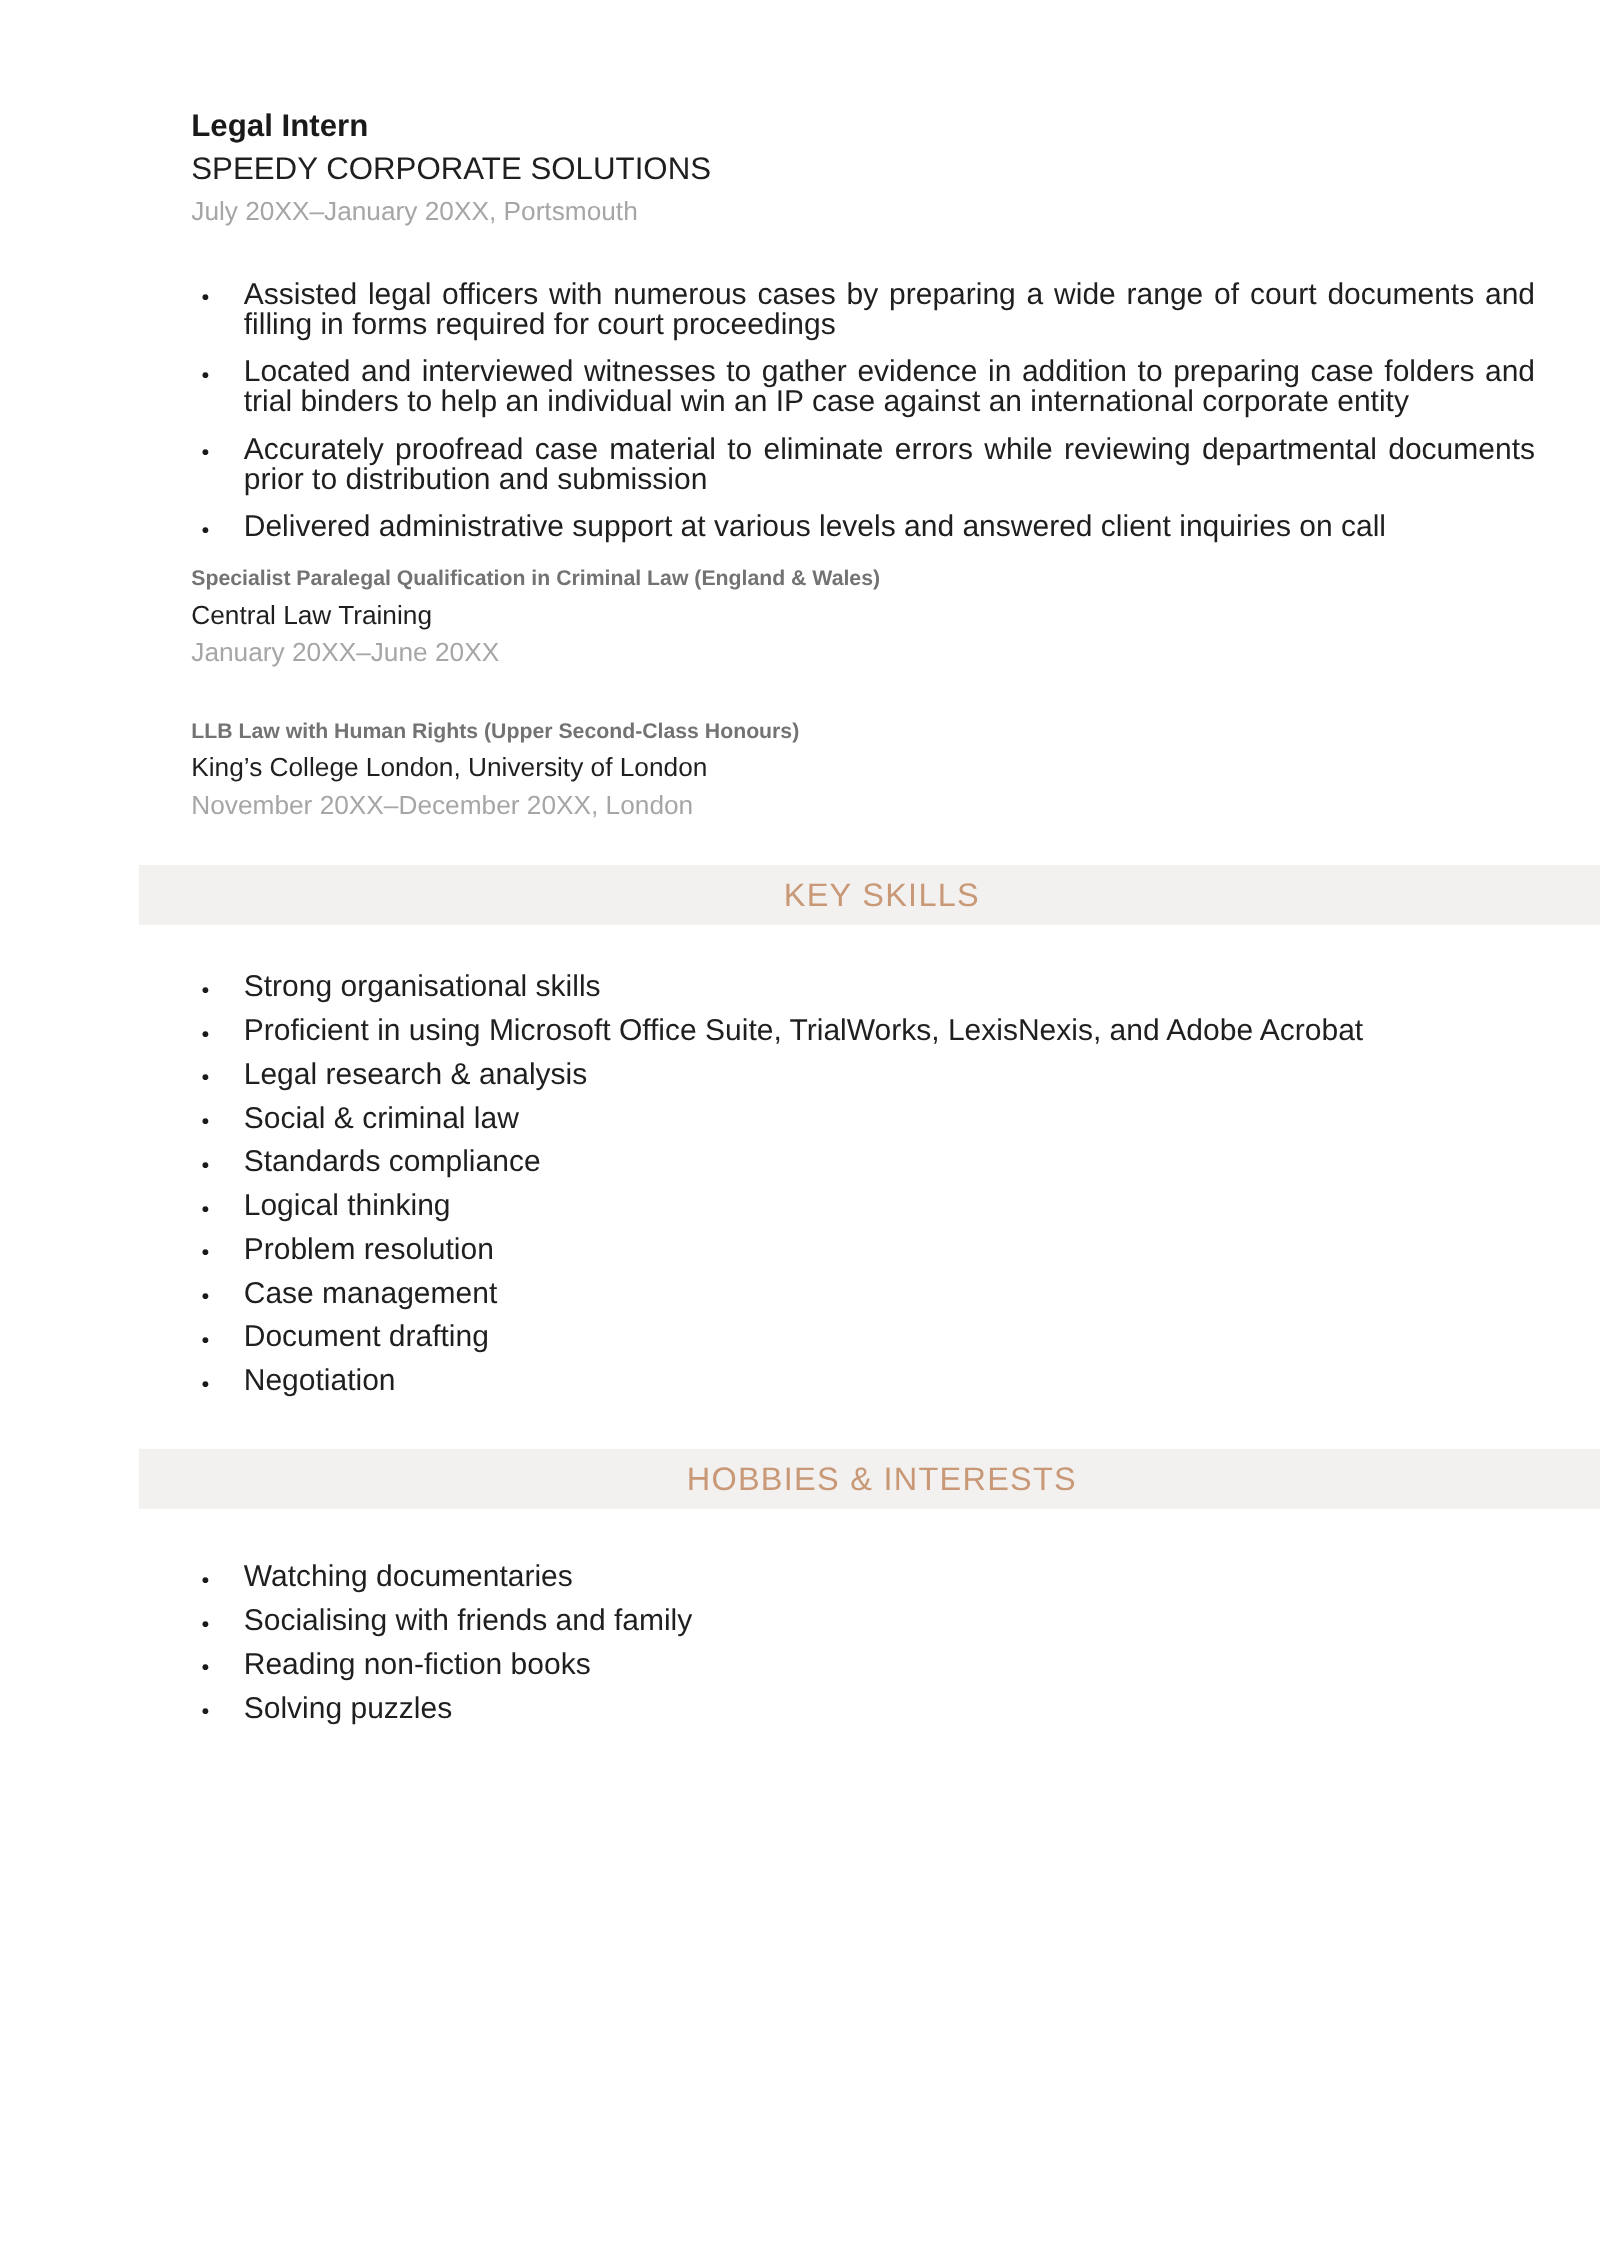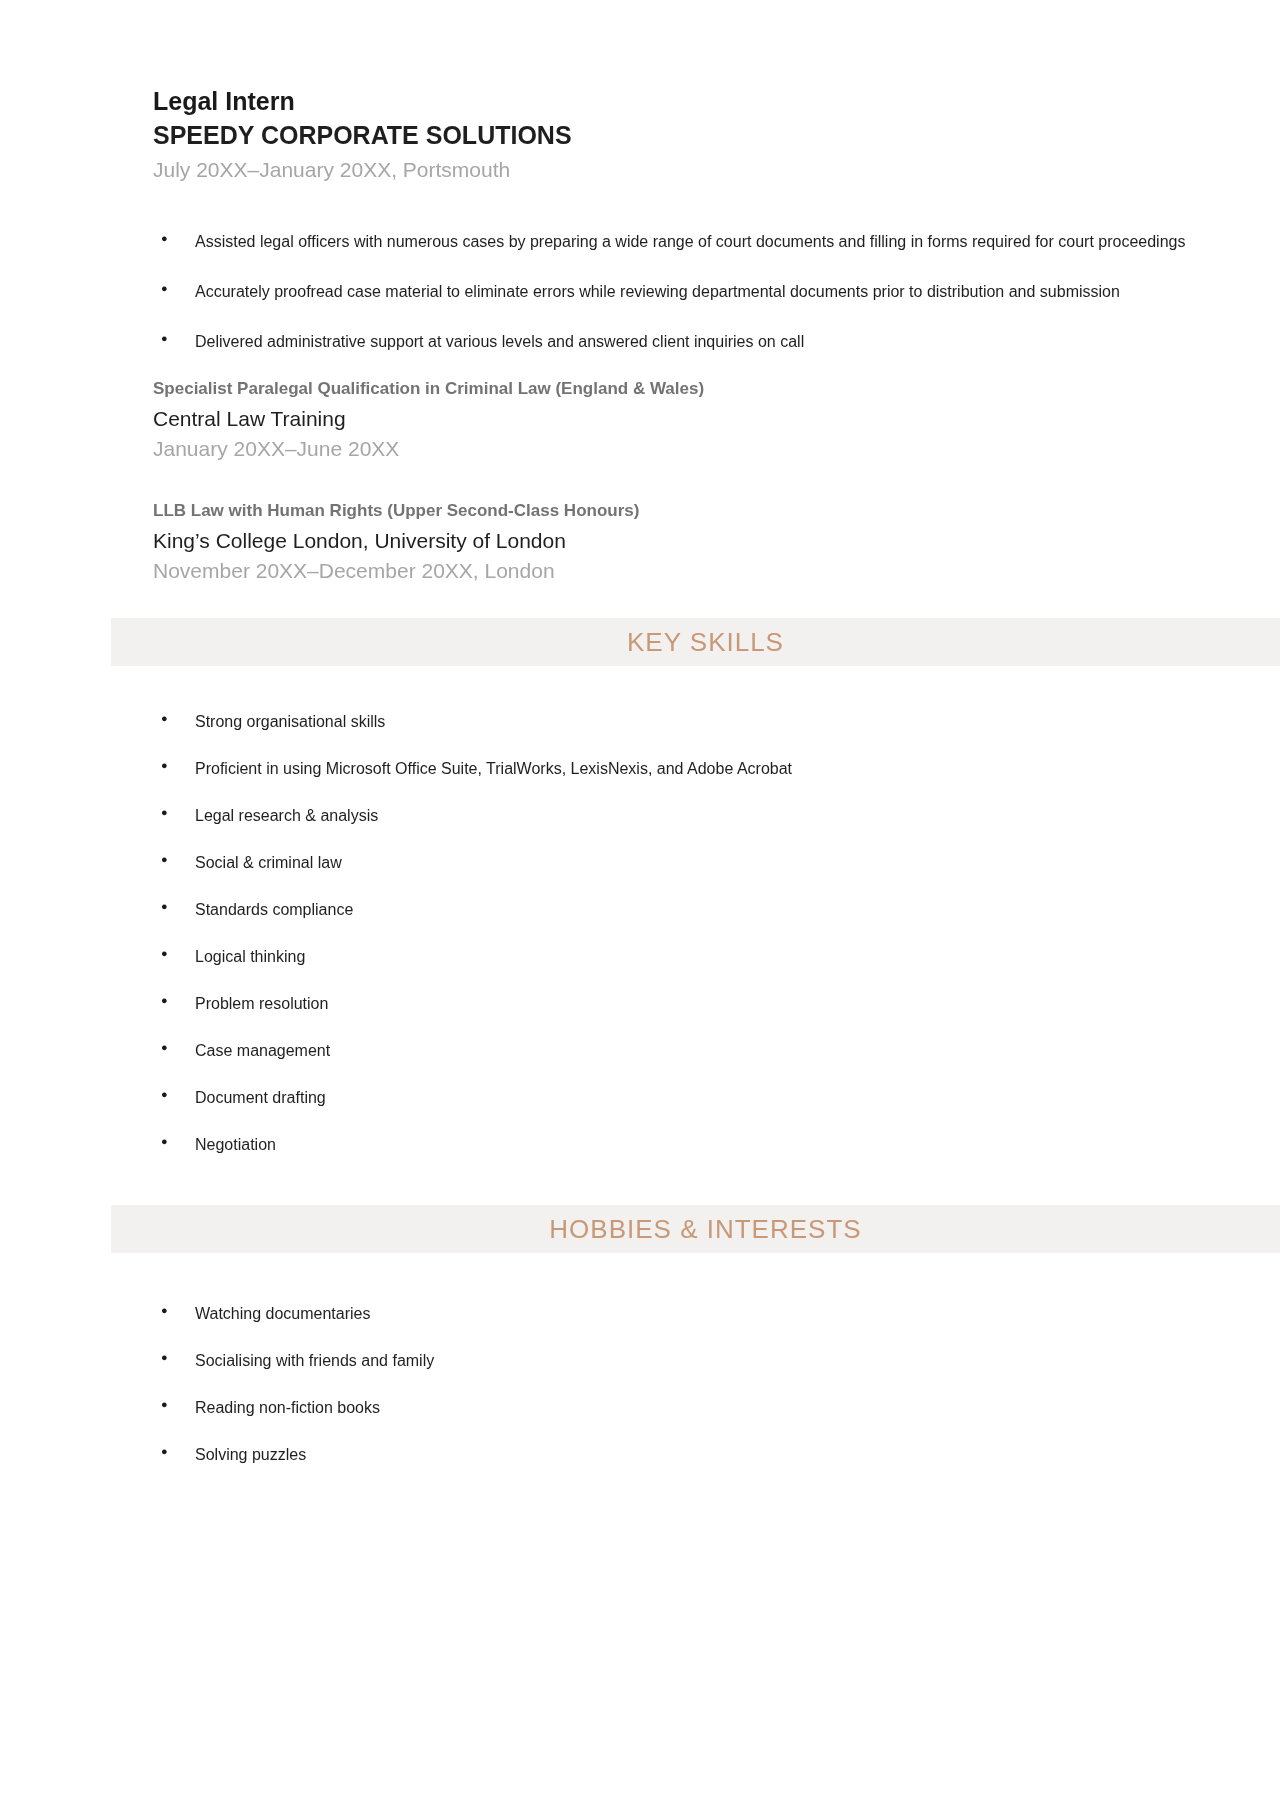--- a/index.html
+++ b/index.html
@@ -21,34 +21,34 @@
     padding:86px 72px 0 133px;
     overflow:hidden;
     margin-left:20px;
   }
   
   .job-title{
     font-size:25px;font-weight:bold;line-height:30px;
     margin:0 0 4px 0;color:#1a1a1a;
   }
   .company-name{
-    font-size:25px;font-weight:700;line-height:30px;
+    font-size:25px;font-weight:400;line-height:30px;
     margin:0 0 6px 0;color:var(--text,#1f1f1f);
   }
   .job-dates{
     font-size:21px;line-height:28px;color:var(--muted,#a6a6a6);
     margin:0 0 40px 0;
   }
   
   ul.bullets{
     list-style:none;margin:0;padding:0 0 0 42px;
   }
   ul.bullets li{
     position:relative;
-    font-size:16px;line-height:36px;
+    font-size:24px;line-height:24px;
     margin:0 0 14px 0;
   }
   ul.bullets.justified li{text-align:justify;}
   ul.bullets li::before{
     content:"●";
     position:absolute;left:-34px;top:0;
     font-size:11px;line-height:28px;color:#1a1a1a;
   }
   ul.bullets.spaced li{margin-bottom:11px;}
   
@@ -76,20 +76,21 @@
 <div class="page">
 
   <div>
     <h1 class="job-title">Legal Intern</h1>
     <div class="company-name">SPEEDY CORPORATE SOLUTIONS</div>
     <div class="job-dates">July 20XX–January 20XX, Portsmouth</div>
   </div>
 
   <ul class="bullets justified">
     <li>Assisted legal officers with numerous cases by preparing a wide range of court documents and filling in forms required for court proceedings</li>
+    <li>Located and interviewed witnesses to gather evidence in addition to preparing case folders and trial binders to help an individual win an IP case against an international corporate entity</li>
     <li>Accurately proofread case material to eliminate errors while reviewing departmental documents prior to distribution and submission</li>
     <li>Delivered administrative support at various levels and answered client inquiries on call</li>
   </ul>
 
 
   <div class="edu-entry">
     <div class="degree">Specialist Paralegal Qualification in Criminal Law (England &amp; Wales)</div>
     <div class="school">Central Law Training</div>
     <div class="edu-dates">January 20XX–June 20XX</div>
   </div>

